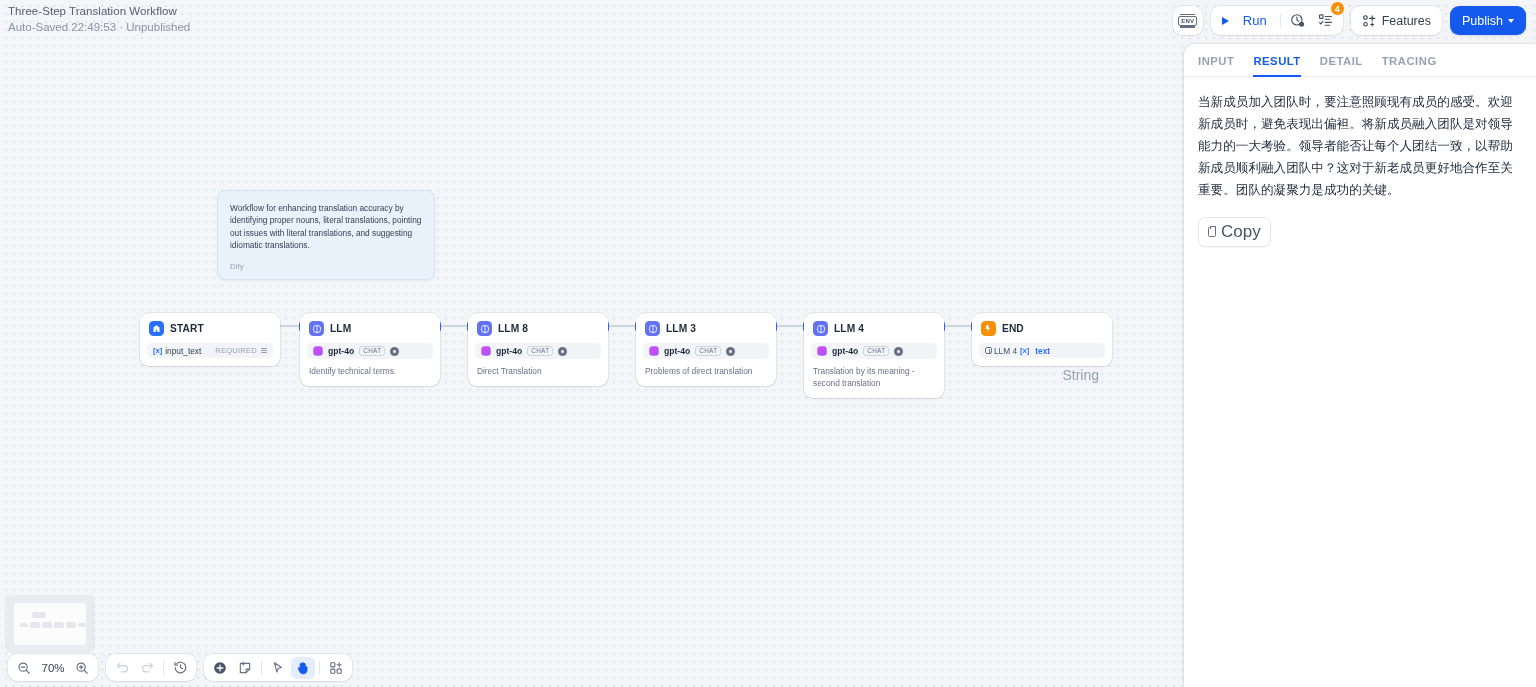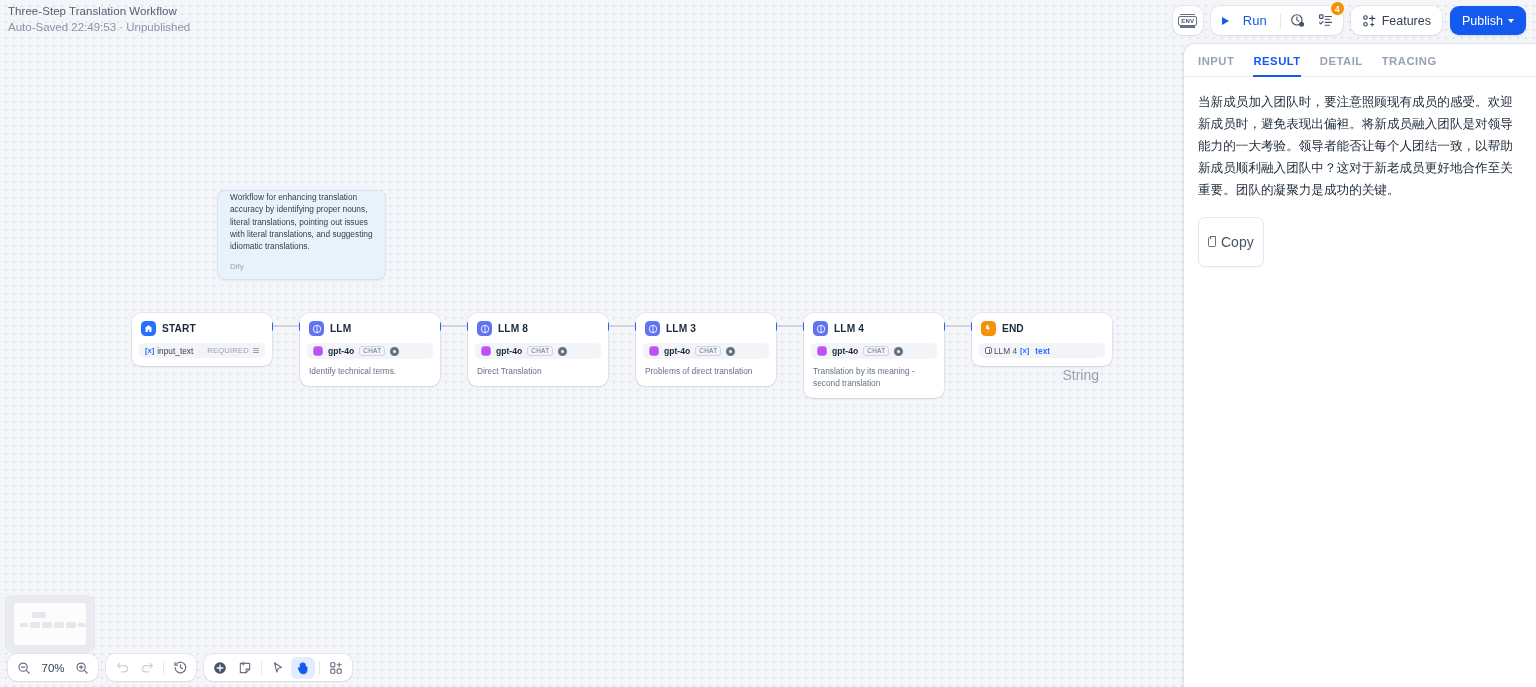--- a/index.html
+++ b/index.html
@@ -82,24 +82,24 @@
   .publish-btn {
     background: #155aef; color: #fff; border-radius: 9px;
     height: 29px; padding: 0 12px; display: flex; align-items: center; gap: 5px;
     font-size: 12.5px; font-weight: 500; cursor: pointer;
     box-shadow: 0 1px 2px rgba(16,24,40,.12);
   }
   .chev { width: 0; height: 0; border-top: 4px solid currentColor; border-left: 3.5px solid transparent; border-right: 3.5px solid transparent; margin-top: 1px; }
 
   
   #note-card {
-    position: absolute; left: 217px; top: 190px; width: 169px; height: 90px;
+    position: absolute; left: 217px; top: 190px; width: 218px; height: 90px;
     background: #e9f2fb; border-radius: 8px; border: 1px solid #d4e4f5;
     box-shadow: 0 1px 2px rgba(16,24,40,.05);
-    padding: 0 12px 8px 12px;
+    padding: 11px 12px 8px 12px;
     display: flex; flex-direction: column; justify-content: space-between;
   }
   #note-card .note-text {
     font-size: 8.3px; color: #354052; line-height: 1.48;
   }
   #note-card .note-author { font-size: 8px; color: #98a2b3; }
 
   
   .node {
     position: absolute;
@@ -222,21 +222,21 @@
   }
   #panel .p-tab.active { color: #155aef; border-bottom-color: #155aef; }
   #panel .p-body { padding: 14px 14px 0 14px; overflow: auto; flex: 1 1 auto; }
   #panel .result-text {
     font-size: 12.6px; color: #1d2939; line-height: 1.75;
     word-break: break-all;
   }
   .copy-btn {
     margin-top: 16px; display: inline-flex; align-items: center; gap: 5px;
     border: 1px solid #e4e7ec; border-radius: 7px; background: #fff;
-    padding: 16px 9px; font-size: 14px; color: #475467; cursor: pointer;
+    padding: 4px 9px; font-size: 17px; color: #475467; cursor: pointer;
     box-shadow: 0 1px 2px rgba(16,24,40,.04);
   }
   .clip {
     width: 8px; height: 10px; border: 1.2px solid #667085; border-radius: 1.5px;
     position: relative; display: inline-block;
   }
   .clip:before {
     content:""; position:absolute; left:1.3px; top:-2.4px; width:3.4px; height:2.2px;
     border:1.2px solid #667085; border-bottom:none; border-radius:1px 1px 0 0; background:#fff;
   }
@@ -321,21 +321,21 @@
     <span class="hdl"></span>
     <span class="ln"></span>
     <span class="hdl"></span>
   </div>
   <div class="edge" style="left:942px; top:320px; width:32px;">
     <span class="hdl"></span>
     <span class="ln"></span>
     <span class="hdl"></span>
   </div>
 
-  <div class="node" style="left:132px; top:313px; width:140px;">
+  <div class="node" style="left:140px; top:313px; width:140px;">
     <div class="node-head">
       <span class="node-ico ico-start">
         <svg width="9" height="9" viewBox="0 0 24 24" fill="#fff">
             <path d="M12 3l8 6.5V21h-6v-6h-4v6H4V9.5z"></path>
           </svg>
       </span>
       <span class="node-title">START</span>
     </div>
     <div class="var-row">
       <span class="var-x">[x]</span>

